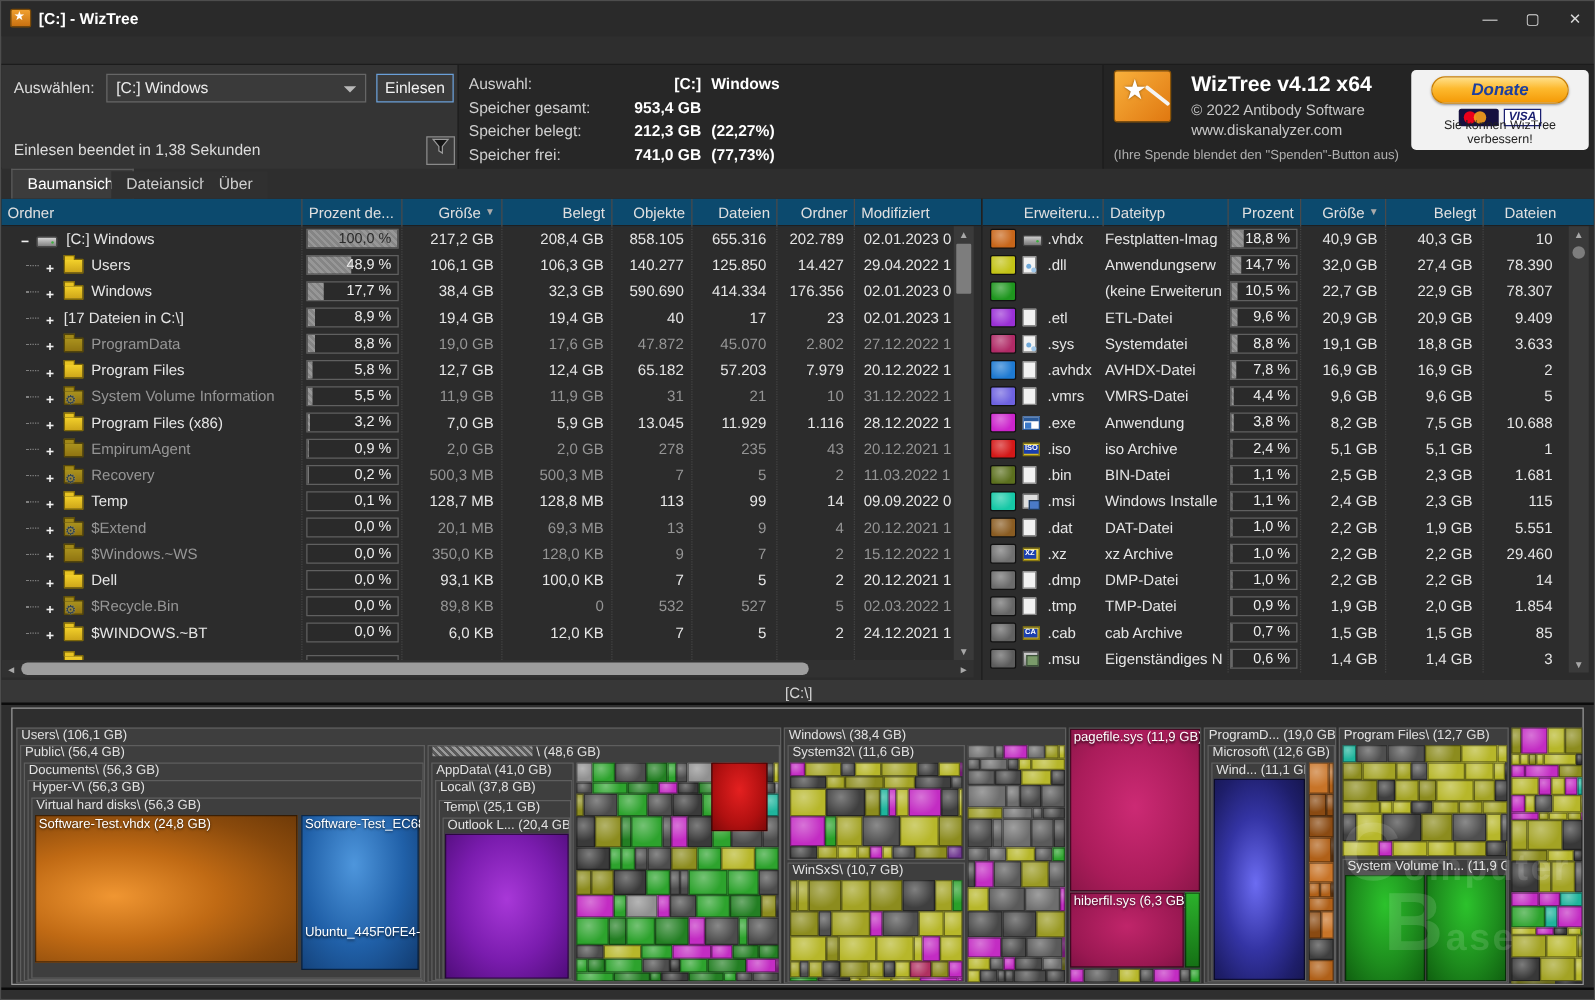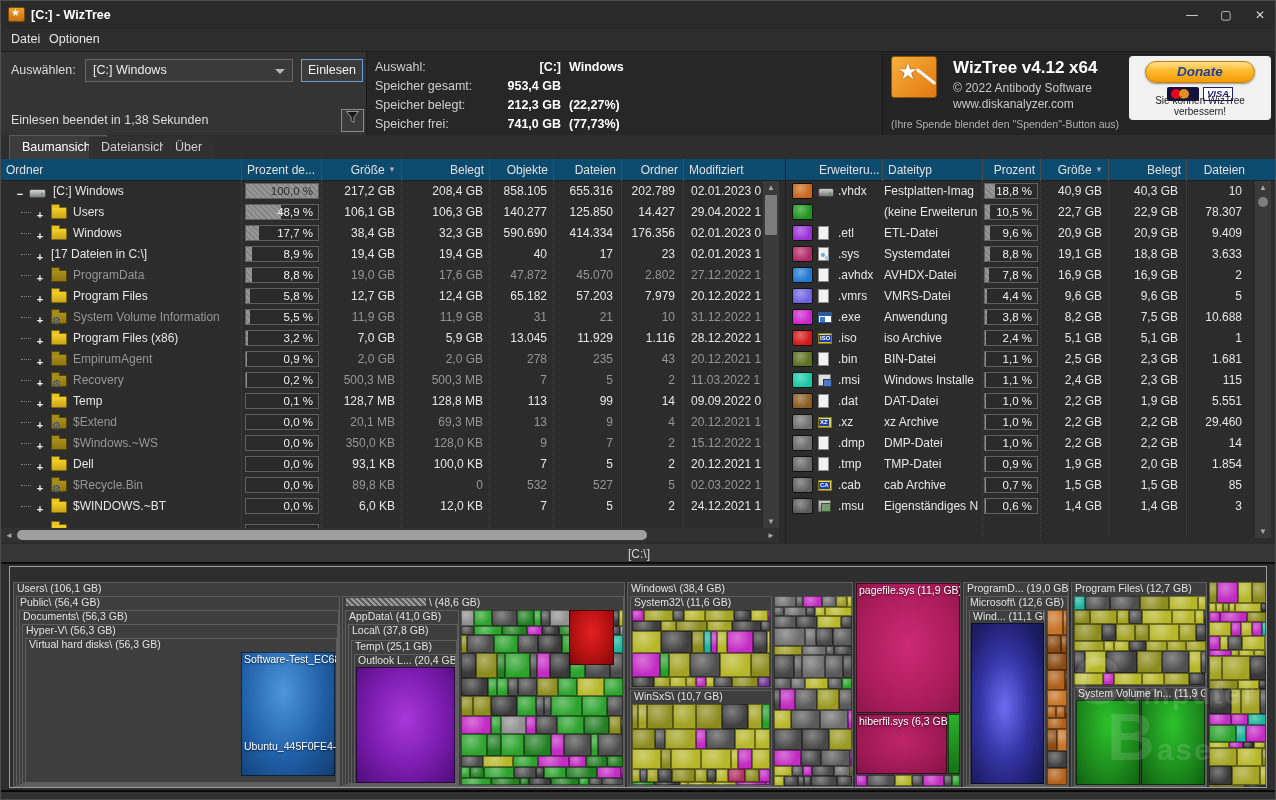--- a/index.html
+++ b/index.html
@@ -149,24 +149,20 @@
   <div class="abs titlebar">
     <div class="abs" style="left:7px;top:6px;width:17px;height:15px;background:linear-gradient(#f0a030,#c87010);border:1px solid #7a4a08;border-radius:2px;">
         <span style="position:absolute;left:2px;top:-1px;color:#fff;font-size:10px;">★</span>
       </div>
     <span class="abs title-text">[C:] - WizTree</span>
     <span class="abs win-btn" style="right:68px;">—</span>
     <span class="abs win-btn" style="right:34px;">▢</span>
     <span class="abs win-btn" style="right:0;">✕</span>
   </div>
 
-  <div class="abs menubar">
-    <span class="abs menu-item" style="left:10px;">Datei</span>
-    <span class="abs menu-item" style="left:48px;">Optionen</span>
-  </div>
 
   <div class="abs controlbar">
     <div class="abs ctrl-left">
       <span class="abs lbl" style="left:10px;top:11px;">Auswählen:</span>
       <div class="abs combo">
         <span>[C:] Windows</span>
         <span class="combo-caret"></span>
       </div>
       <div class="abs btn-scan">Einlesen</div>
       <span class="abs lbl" style="left:10px;top:61px;">Einlesen beendet in 1,38 Sekunden</span>
@@ -603,20 +599,39 @@
               <div class="pctfill" style="width: 18.8%;"></div>
               <span class="pcttext">18,8 %</span>
             </div>
           </div>
           <div class="cell r-size r">40,9 GB</div>
           <div class="cell r-alloc r">40,3 GB</div>
           <div class="cell r-files r">10</div>
         </div>
         <div class="trow">
           <div class="cell r-chip">
+            <span class="chip" style="background-color: rgb(195, 195, 22);"></span>
+          </div>
+          <div class="cell r-icon">
+            <span class="fi fi-page fi-gear"></span>
+          </div>
+          <div class="cell r-ext">.dll</div>
+          <div class="cell r-type">Anwendungserw</div>
+          <div class="cell r-pct">
+            <div class="pctbox">
+              <div class="pctfill" style="width: 14.7%;"></div>
+              <span class="pcttext">14,7 %</span>
+            </div>
+          </div>
+          <div class="cell r-size r">32,0 GB</div>
+          <div class="cell r-alloc r">27,4 GB</div>
+          <div class="cell r-files r">78.390</div>
+        </div>
+        <div class="trow">
+          <div class="cell r-chip">
             <span class="chip" style="background-color: rgb(30, 150, 30);"></span>
           </div>
           <div class="cell r-icon"></div>
           <div class="cell r-ext"></div>
           <div class="cell r-type">(keine Erweiterun</div>
           <div class="cell r-pct">
             <div class="pctbox">
               <div class="pctfill" style="width: 10.5%;"></div>
               <span class="pcttext">10,5 %</span>
             </div>
@@ -912,20 +927,23 @@
     <div class="tmg" style="left:3px;top:15px;width:612px;height:205px;">
       <div class="tml">Users\ (106,1 GB)</div>
       <div class="tmg" style="left:2px;top:13px;width:324px;height:190px;">
         <div class="tml">Public\ (56,4 GB)</div>
         <div class="tmg" style="left:2px;top:13px;width:320px;height:175px;">
           <div class="tml">Documents\ (56,3 GB)</div>
           <div class="tmg" style="left:2px;top:13px;width:316px;height:160px;">
             <div class="tml">Hyper-V\ (56,3 GB)</div>
             <div class="tmg" style="left:2px;top:13px;width:312px;height:145px;">
               <div class="tml">Virtual hard disks\ (56,3 GB)</div>
+              <div class="tmb blk-orange" style="left:2px;top:13px;width:210px;height:118px;">
+                <span class="bl-label">Software-Test.vhdx (24,8 GB)</span>
+              </div>
               <div class="tmb blk-blue" style="left:215px;top:13px;width:94px;height:124px;">
                 <span class="bl-label">Software-Test_EC687 (12,3 GB)</span>
                 <span class="bl-label" style="top:88px;">Ubuntu_445F0FE4-7B (4,7 GB)</span>
               </div>
             </div>
           </div>
         </div>
       </div>
 
       <div class="tmg" style="left:328px;top:13px;width:282px;height:190px;">

